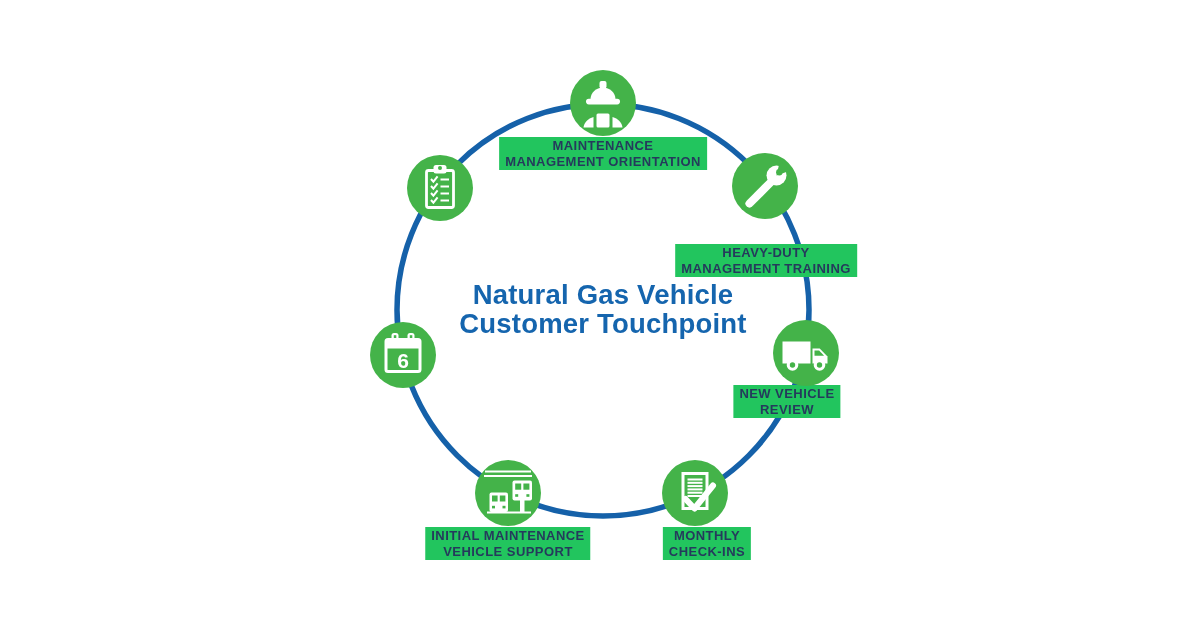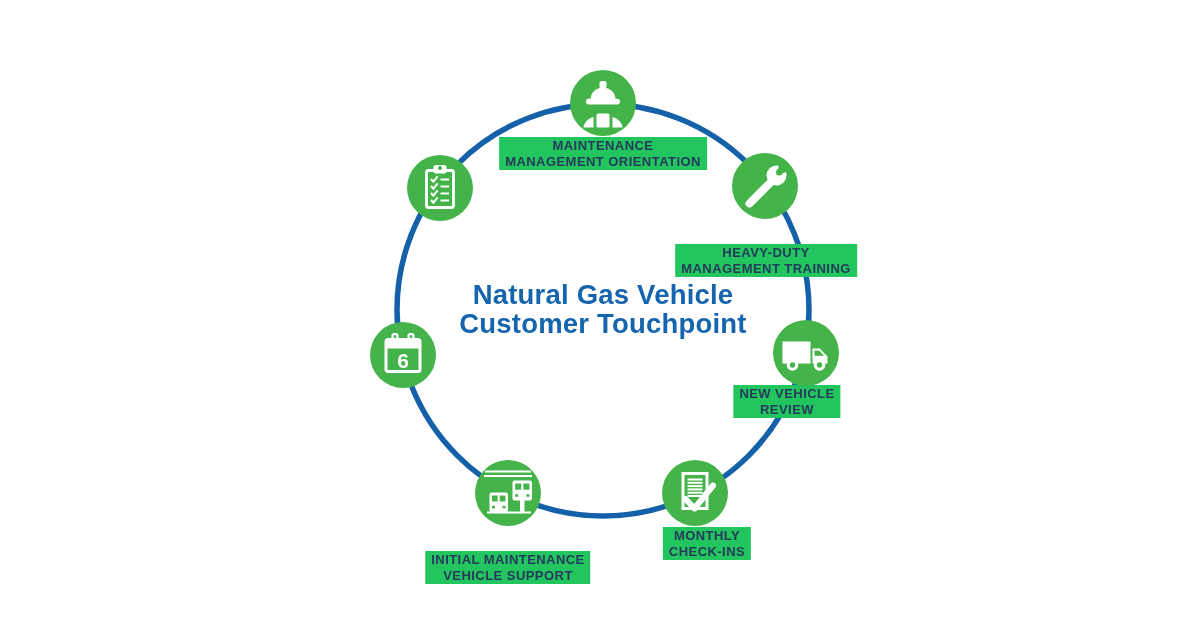--- a/index.html
+++ b/index.html
@@ -63,21 +63,21 @@
     <div>MANAGEMENT TRAINING</div>
   </div>
   <div class="tp-label" style="left:787px; top:385px;">
     <div>NEW VEHICLE</div>
     <div>REVIEW</div>
   </div>
   <div class="tp-label" style="left:695px; top:527px;margin-left:12px;">
     <div>MONTHLY</div>
     <div>CHECK-INS</div>
   </div>
-  <div class="tp-label" style="left:508px; top:527px;margin-top:24px;">
+  <div class="tp-label" style="left:508px; top:527px;">
     <div>INITIAL MAINTENANCE</div>
     <div>VEHICLE SUPPORT</div>
   </div>
 
   <div class="title">
     <div>Natural Gas Vehicle</div>
     <div>Customer Touchpoint</div>
   </div>
 
   <svg class="tp-icon" style="left:570px; top:70px;" viewBox="0 0 66 66">

